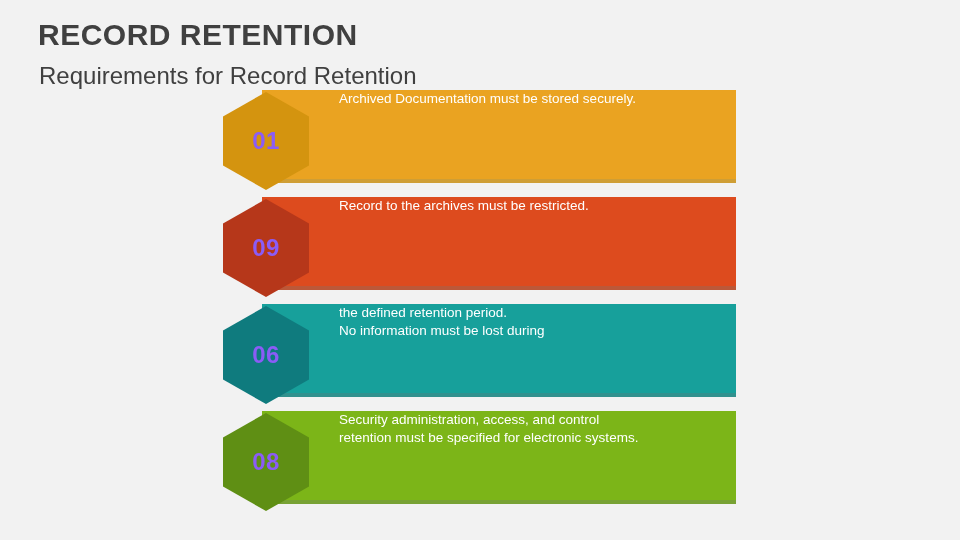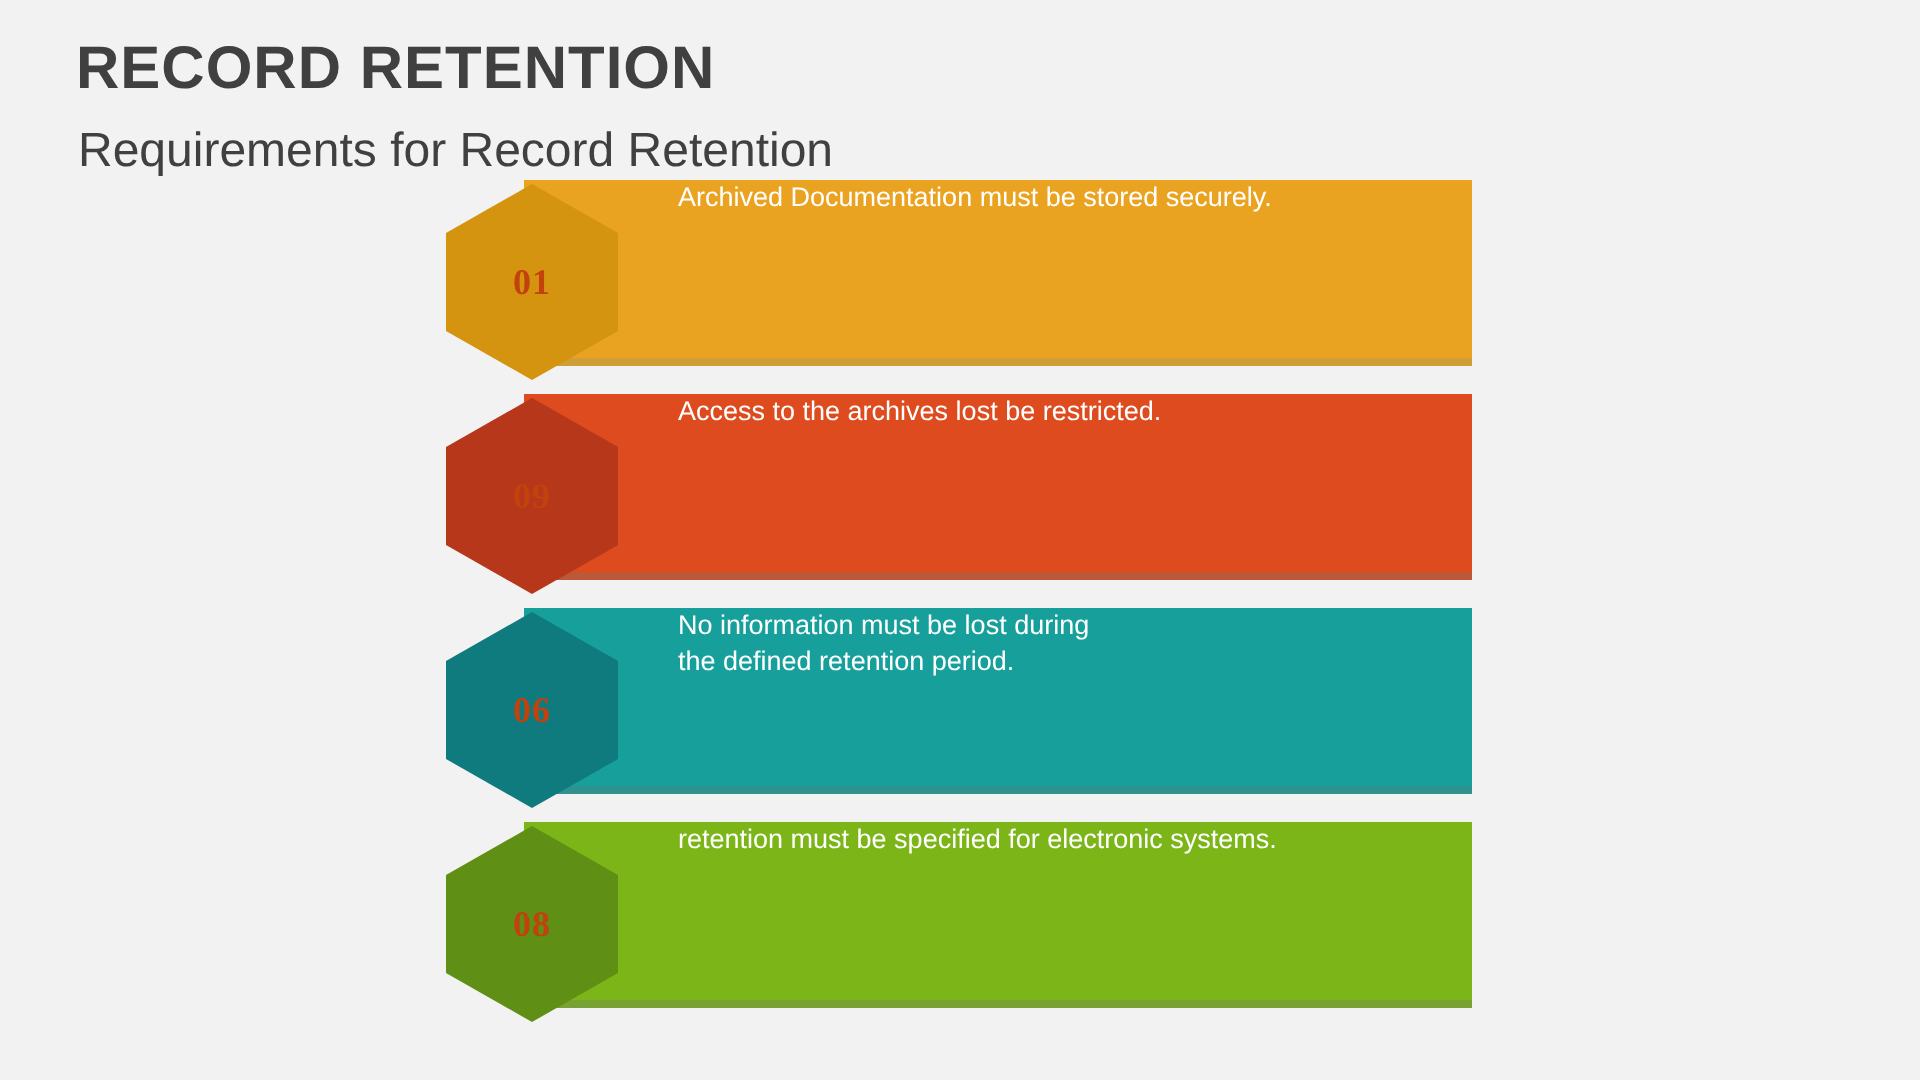--- a/index.html
+++ b/index.html
@@ -74,25 +74,24 @@
   }
   .hex-num {
     position: absolute;
     left: 223px;
     top: 2px;
     width: 86px;
     height: 98px;
     display: flex;
     align-items: center;
     justify-content: center;
-    font-size: 18px;
+    font-size: 24px;
     font-weight: bold;
-    color: #c2410c;
+    color: #8b5cf6;
     letter-spacing: 0.5px;
-    font-family: Liberation Serif, serif;
   }
   .bar-text {
     position: absolute;
     left: 339px;
     top: 0;
     width: 380px;
     height: 89px;
     display: flex;
     flex-direction: column;
     justify-content: flex-start;
@@ -131,47 +130,48 @@
     <div class="row">
       <div class="bar" style="background:#dd4b1e;"></div>
       <div class="bar-shadow" style="background:#b33d18;"></div>
       <div class="hex">
         <svg width="86" height="98" viewBox="0 0 86 98">
           <polygon points="43,0 86,24.5 86,73.5 43,98 0,73.5 0,24.5" fill="#b6371a"></polygon>
         </svg>
       </div>
       <div class="hex-num">09</div>
       <div class="bar-text">
-        <span>Access to the archives lost be restricted.</span>
+        <span>Record to the archives must be restricted.</span>
       </div>
     </div>
 
     <div class="row">
       <div class="bar" style="background:#17a09b;"></div>
       <div class="bar-shadow" style="background:#0f807d;"></div>
       <div class="hex">
         <svg width="86" height="98" viewBox="0 0 86 98">
           <polygon points="43,0 86,24.5 86,73.5 43,98 0,73.5 0,24.5" fill="#0f7b7e"></polygon>
         </svg>
       </div>
       <div class="hex-num">06</div>
       <div class="bar-text">
+        <span>the defined retention period.</span>
         <span>No information must be lost during</span>
-        <span>the defined retention period.</span>
       </div>
     </div>
 
     <div class="row">
       <div class="bar" style="background:#7cb518;"></div>
       <div class="bar-shadow" style="background:#639413;"></div>
       <div class="hex">
         <svg width="86" height="98" viewBox="0 0 86 98">
           <polygon points="43,0 86,24.5 86,73.5 43,98 0,73.5 0,24.5" fill="#5f8f14"></polygon>
         </svg>
       </div>
       <div class="hex-num">08</div>
       <div class="bar-text">
+        <span>Security administration, access, and control</span>
         <span>retention must be specified for electronic systems.</span>
       </div>
     </div>
 
   </div>
 </div>
 
 </body></html>

